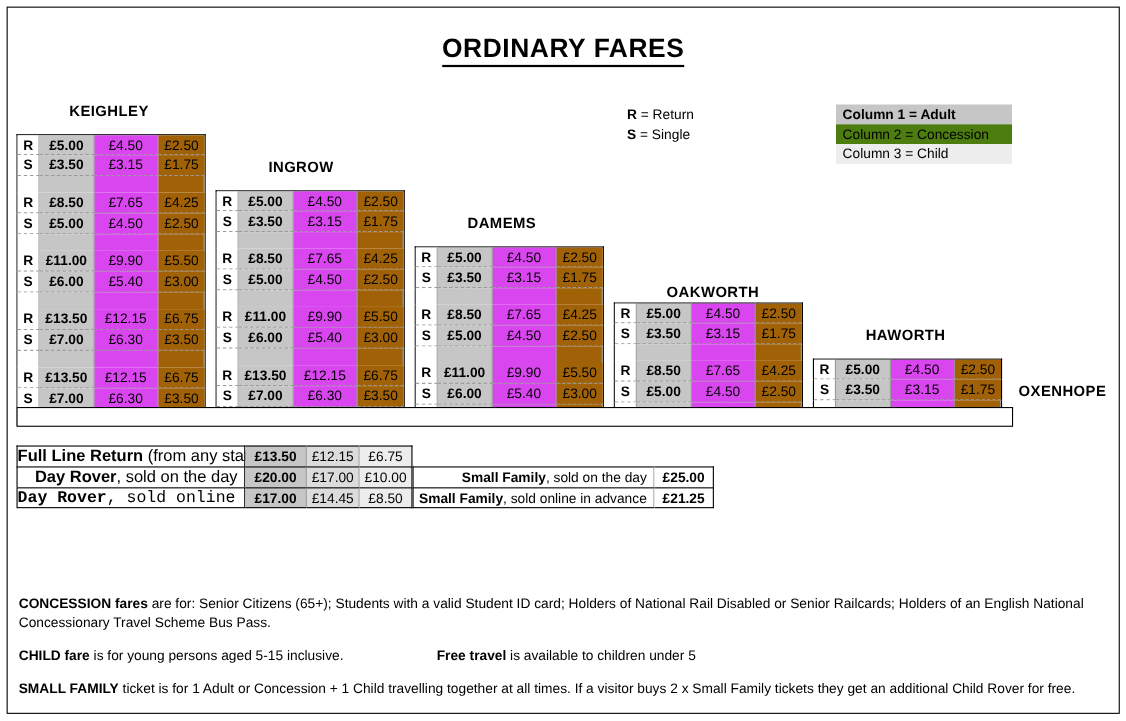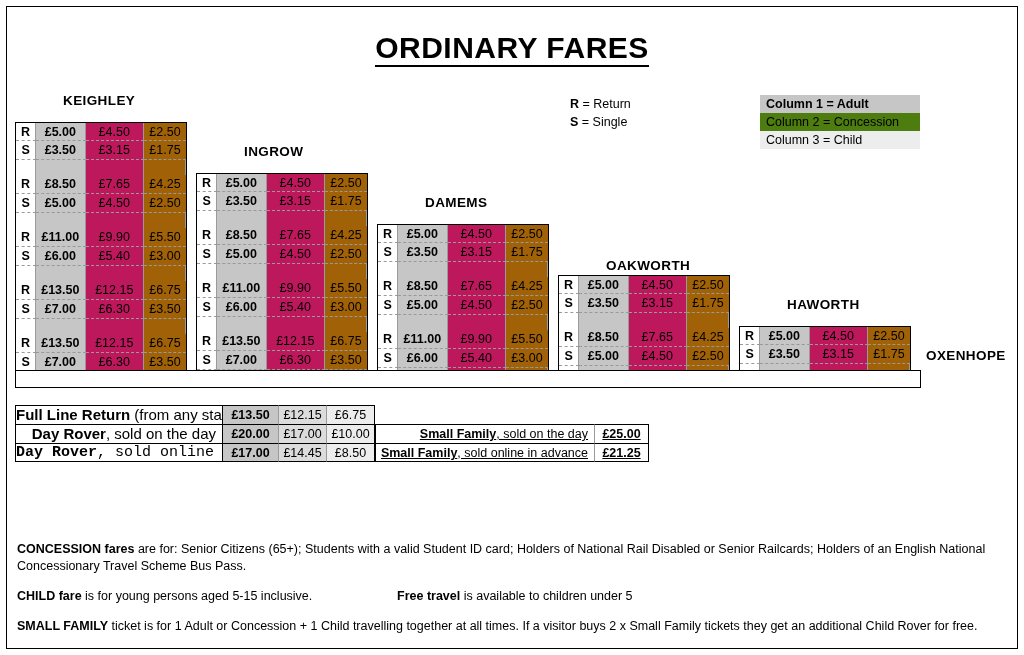--- a/index.html
+++ b/index.html
@@ -19,21 +19,21 @@
     border: 1.5px solid #000;
     background: #fff;
   }
 
   
   #title {
     position: absolute;
     left: 0; top: 24px;
     width: 100%;
     text-align: center;
-    font-size: 30px;
+    font-size: 24px;
     font-weight: bold;
     letter-spacing: 0.5px;
   }
   #title span {
     border-bottom: 2px solid #000;
     padding-bottom: 1px;
   }
 
   
   #rs-key {
@@ -95,21 +95,21 @@
     border-right: 1px solid #9a9a9a;
   }
   .cell:last-child { border-right: none; }
   .cell.rs {
     width: 22px;
     font-weight: bold;
     background: #fff;
     font-size: 12.5px;
   }
   .cell.c1 { width: 54px; background: #c6c6c6; font-weight: bold; }
-  .cell.c2 { width: 64px; background: #be185d; }
+  .cell.c2 { width: 64px; background: #d946ef; }
   .cell.c3 { width: 46px; background: #a16207; }
   .spacer-row {
     display: flex;
     height: 15px;
     border-left: 1px solid #000;
     border-right: 1px solid #000;
   }
   .spacer-row .cell { border-right: 1px solid #9a9a9a; }
 
   
@@ -144,21 +144,21 @@
   .sp-row.sp-last .sp-c { border-bottom: 1px solid #000; }
   .sp-c.c1 { width: 56px; background: #c6c6c6; font-weight: bold; border-left: none; }
   .sp-c.c2 { width: 48px; background: #dcdcdc; }
   .sp-c.c3 { width: 48px; background: #ededed; border-right: 1px solid #000; }
 
   
   #family {
     position: absolute;
     left: 368px; top: 417px;
   }
-  .fam-row { display: flex; height: 19px; text-decoration: underline; }
+  .fam-row { display: flex; height: 19px; }
   .fam-label {
     width: 220px;
     font-size: 12.5px;
     line-height: 18px;
     text-align: right;
     padding-right: 6px;
     border: 1px solid #000;
     border-bottom: none;
     border-right: 1px solid #9a9a9a;
     white-space: nowrap;

